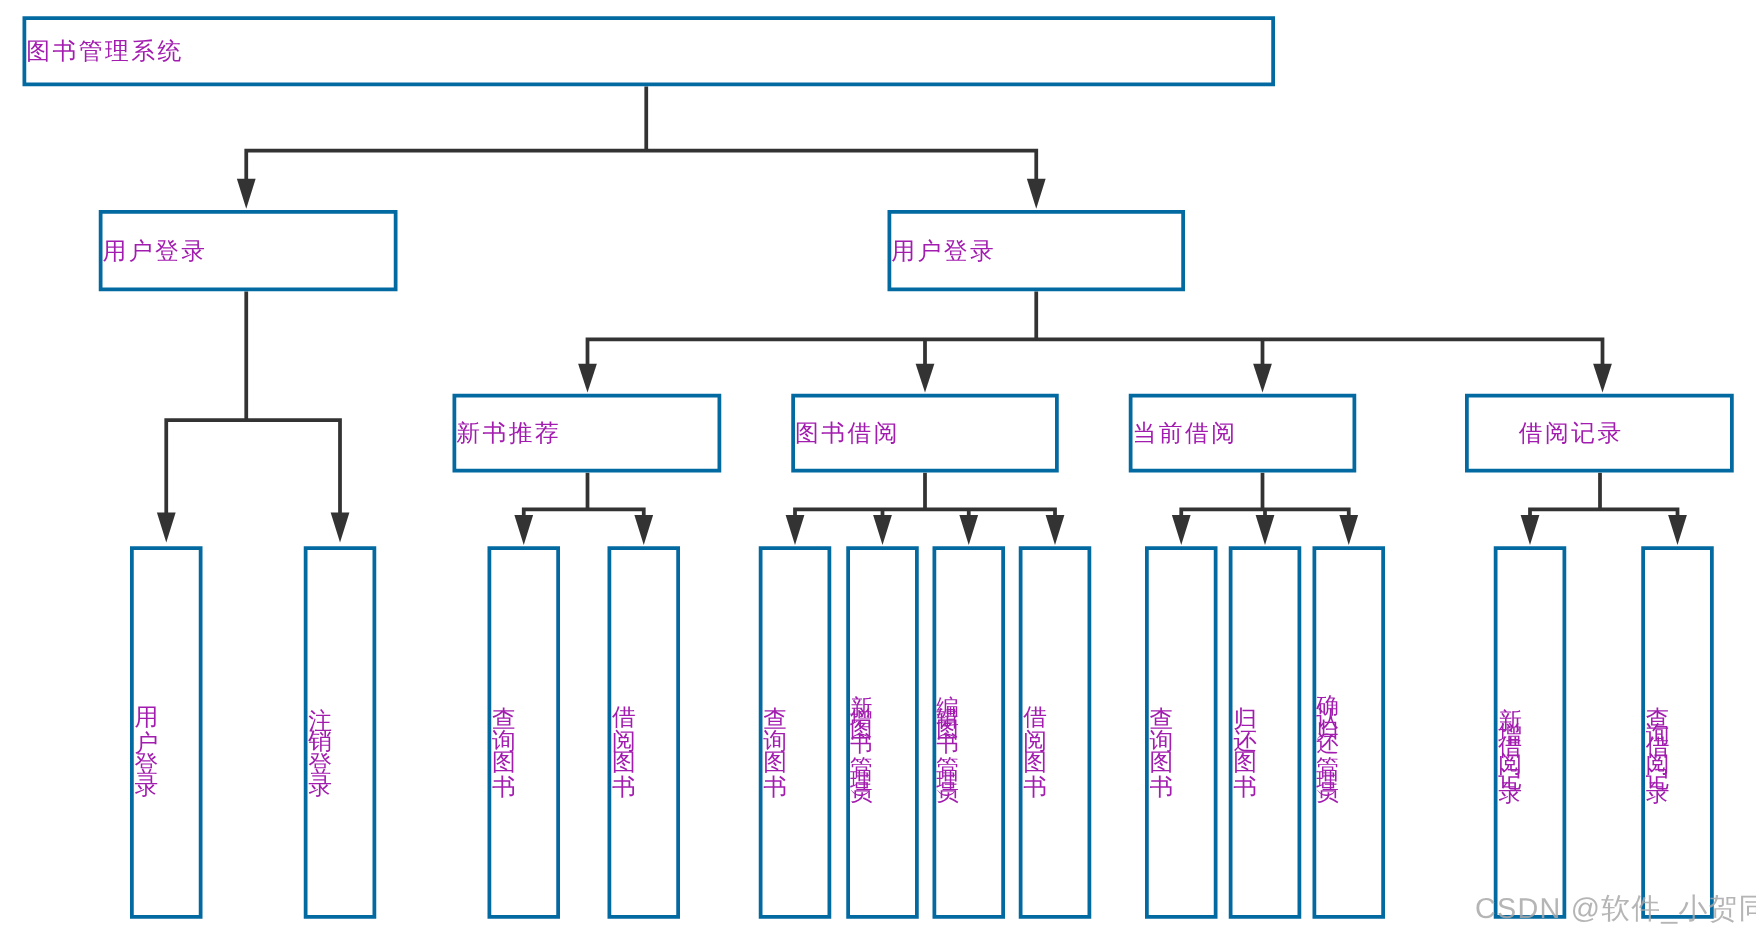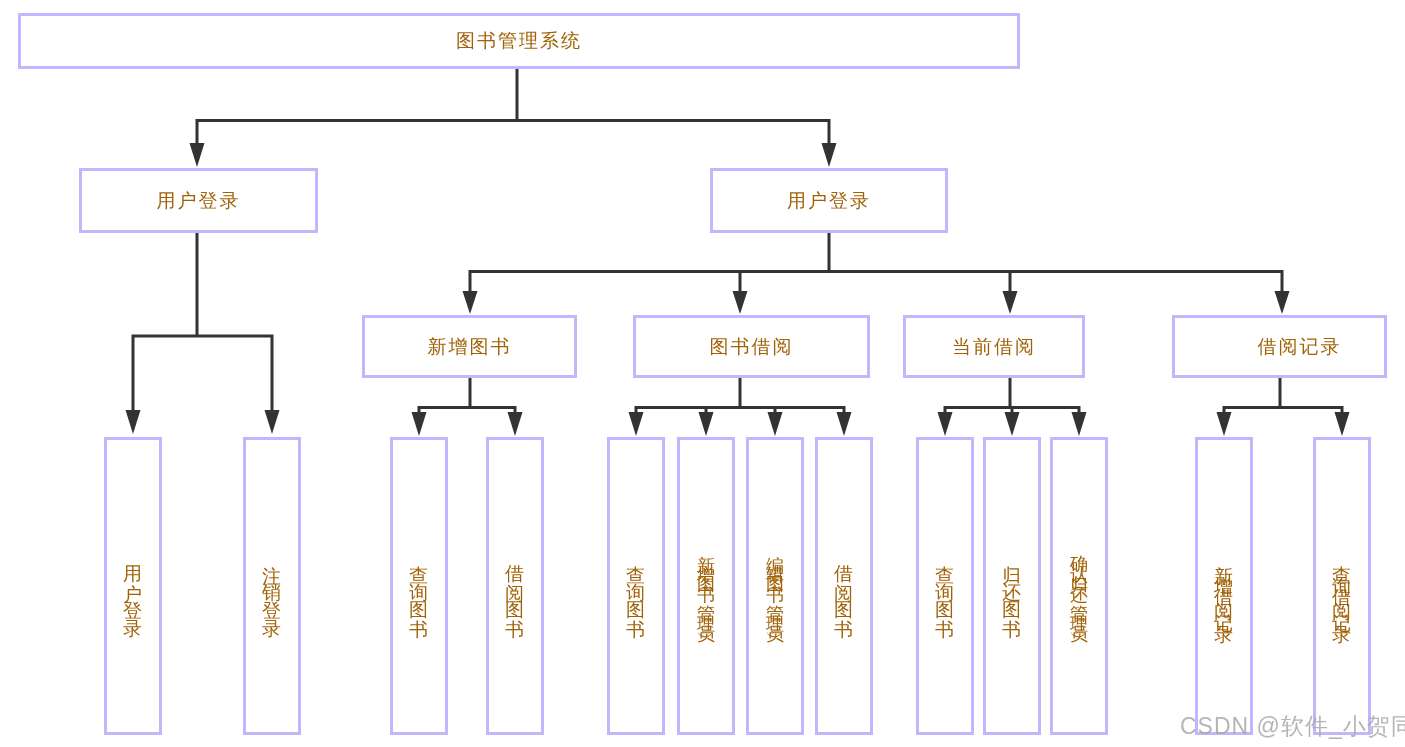--- a/index.html
+++ b/index.html
@@ -13,25 +13,24 @@
   }
   #connectors {
     position: absolute;
     left: 0; top: 0;
     width: 1405px; height: 747px;
   }
   .node {
     position: absolute;
     box-sizing: border-box;
     background: #ffffff;
-    border: 3px solid #c4b5fd;
-    color: #a16207;
+    border: 3px solid #0369a1;
+    color: #a21caf;
     display: flex;
     align-items: center;
-    justify-content: center;
     font-size: 19px;
     letter-spacing: 2px;
     text-align: center;
     z-index: 2;
   }
   .hnode { height: 63px; }
   .leaf {
     width: 58px;
     height: 298px;
     top: 437px;
@@ -124,23 +123,23 @@
   </div>
 
   <div class="node" style="left:79px; top:168px; width:239px; height:65px;">
     <span>用户登录</span>
   </div>
   <div class="node" style="left:710px; top:168px; width:238px; height:65px;">
     <span>用户登录</span>
   </div>
 
   <div class="node hnode" style="left:362px; top:315px; width:215px;">
-    <span>新增图书</span>
+    <span>新书推荐</span>
   </div>
-  <div class="node hnode" style="left:633px; top:315px; width:237px;">
+  <div class="node hnode" style="left:633px; top:315px; width:214px;">
     <span>图书借阅</span>
   </div>
   <div class="node hnode" style="left:903px; top:315px; width:182px;">
     <span>当前借阅</span>
   </div>
   <div class="node hnode" style="left:1172px; top:315px; width:215px;padding-left:40px;">
     <span>借阅记录</span>
   </div>
 
   <div class="node leaf short" style="left:104px;">

